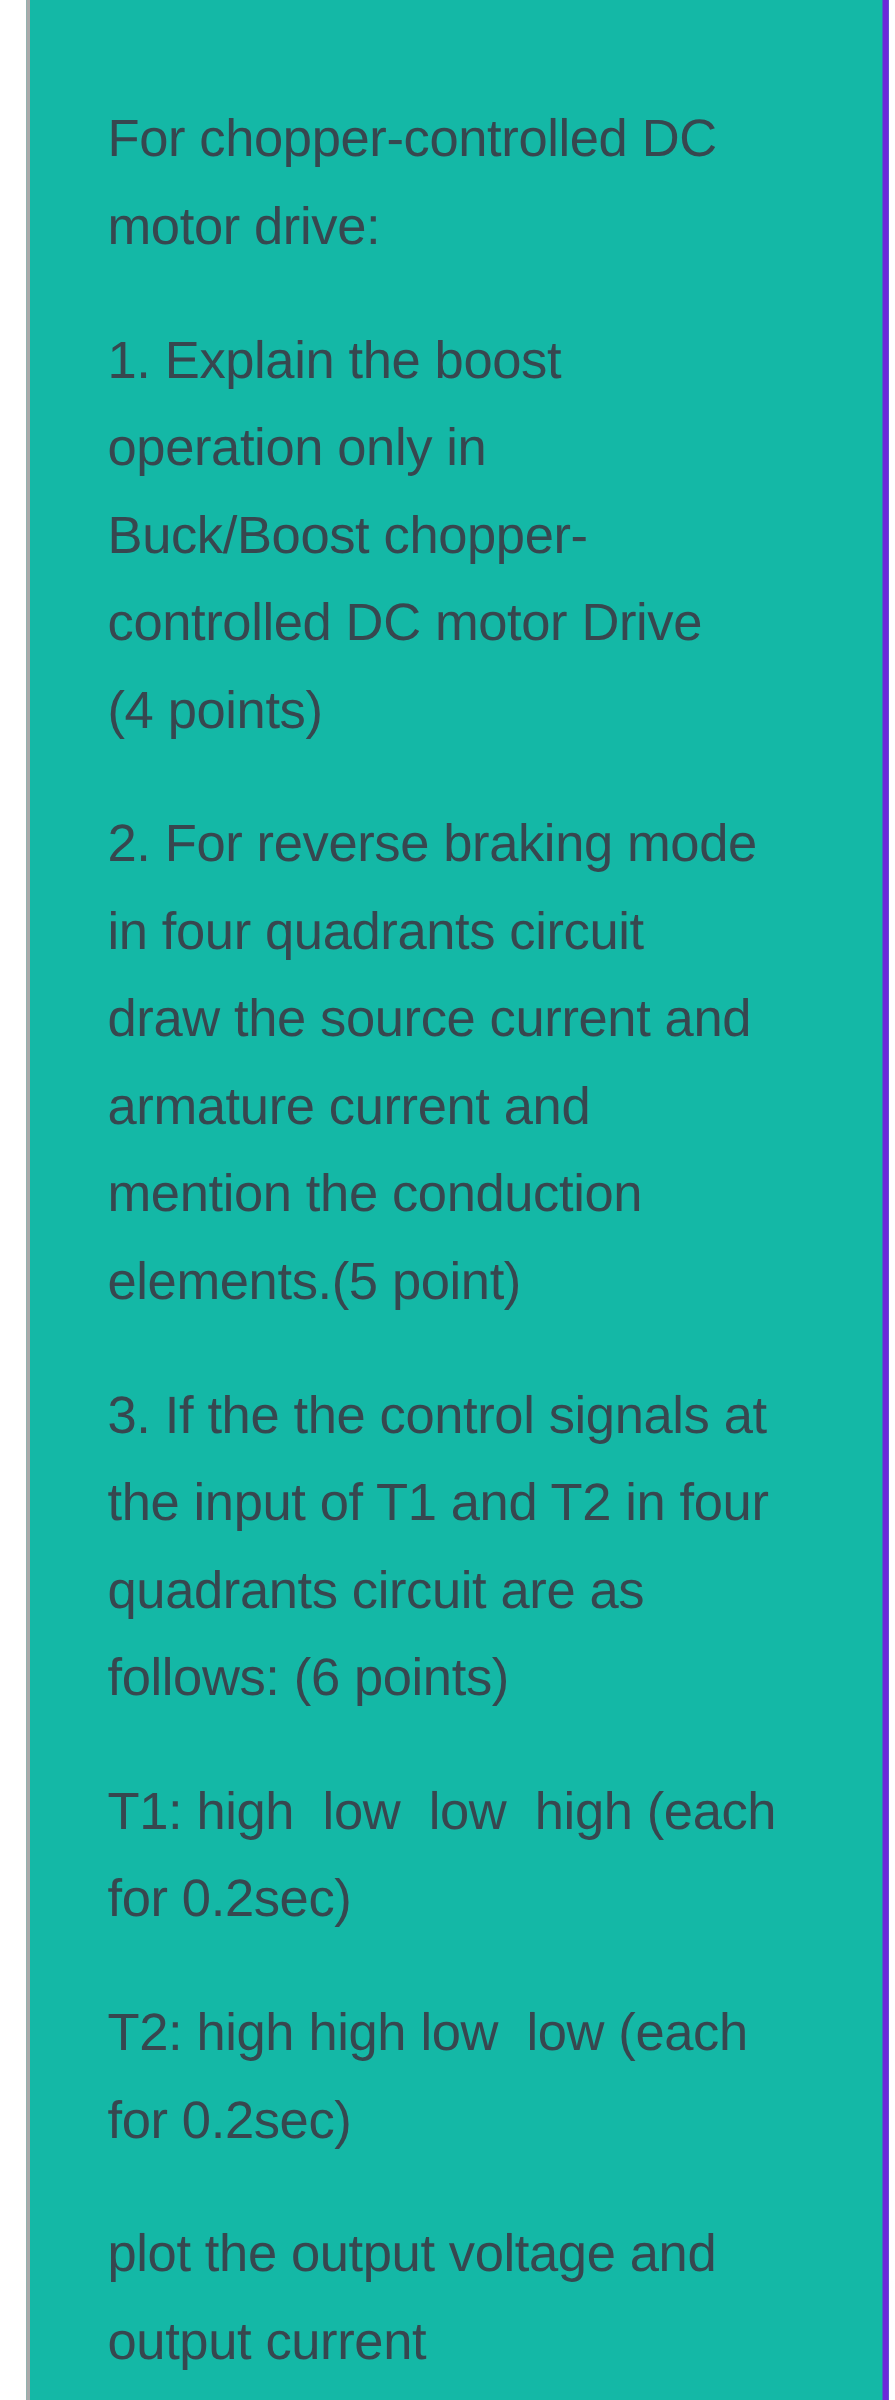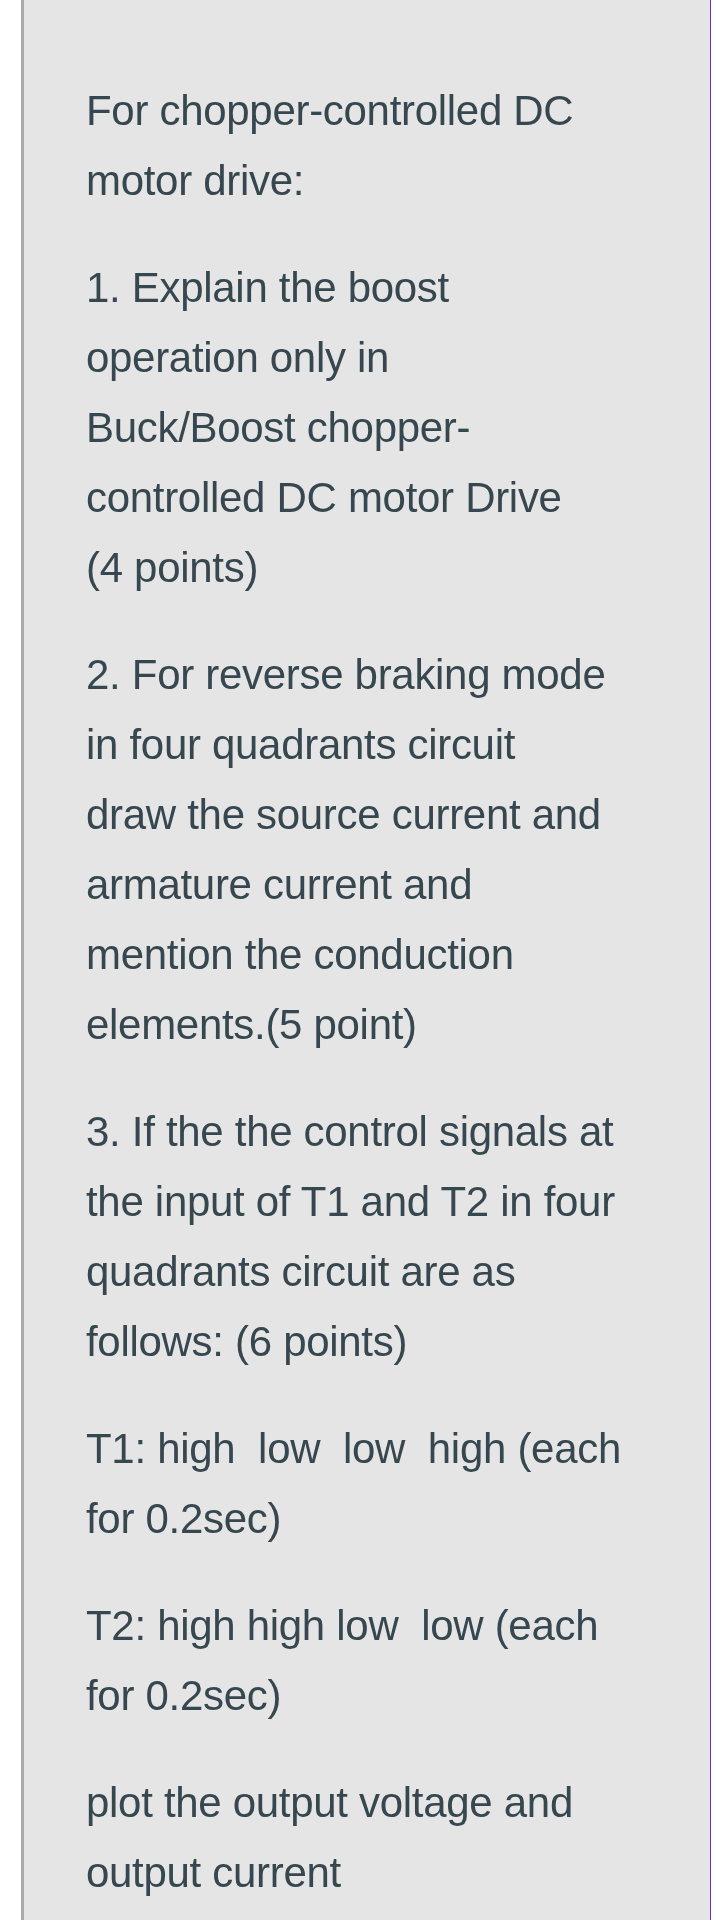--- a/index.html
+++ b/index.html
@@ -13,23 +13,23 @@
     background: #ffffff;
     font-family: "Liberation Sans", sans-serif;
     overflow: hidden;
   }
   .card {
     position: absolute;
     left: 21px;
     top: 0;
     width: 690px;
     height: 1920px;
-    background: #e5e5e5;
+    background: #14b8a6;
     border-left: 3px solid #aaaaaa;
-    border-right: 1px solid #6d28d9;
+    border-right: 5px solid #6d28d9;
     box-sizing: border-box;
   }
   .content {
     position: absolute;
     left: 62px;
     top: 76px;
     width: 646px;
   }
   .para {
     margin: 0 0 37px 0;

